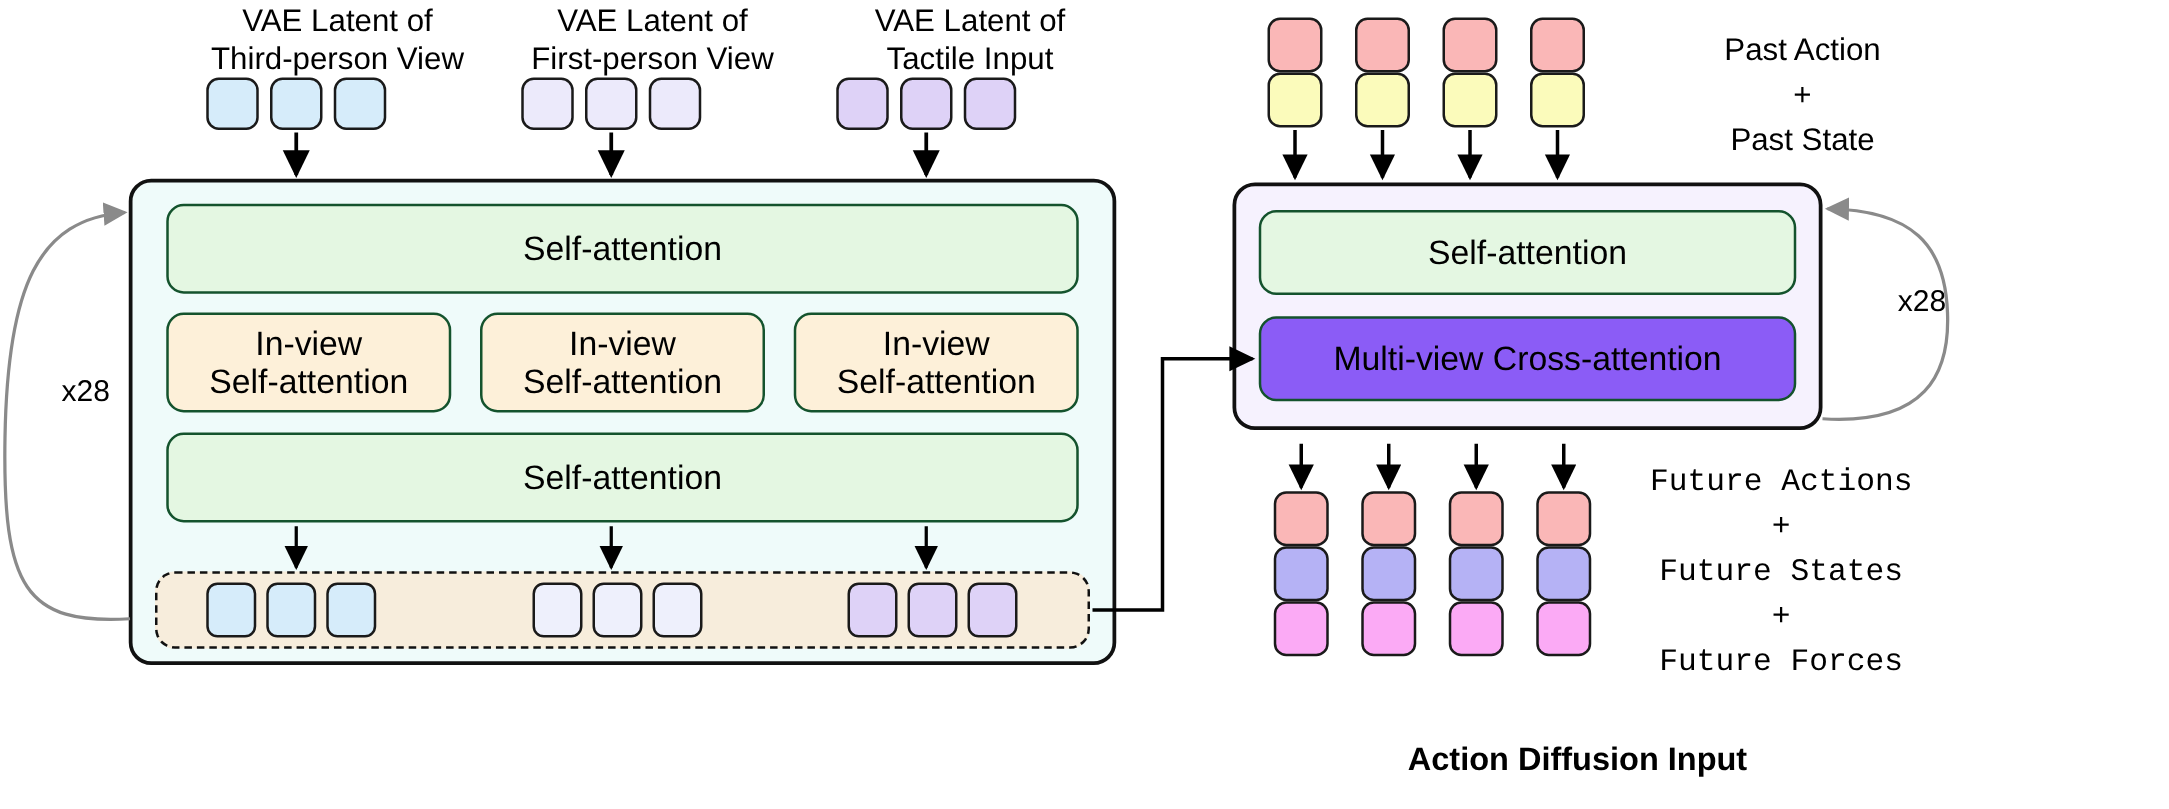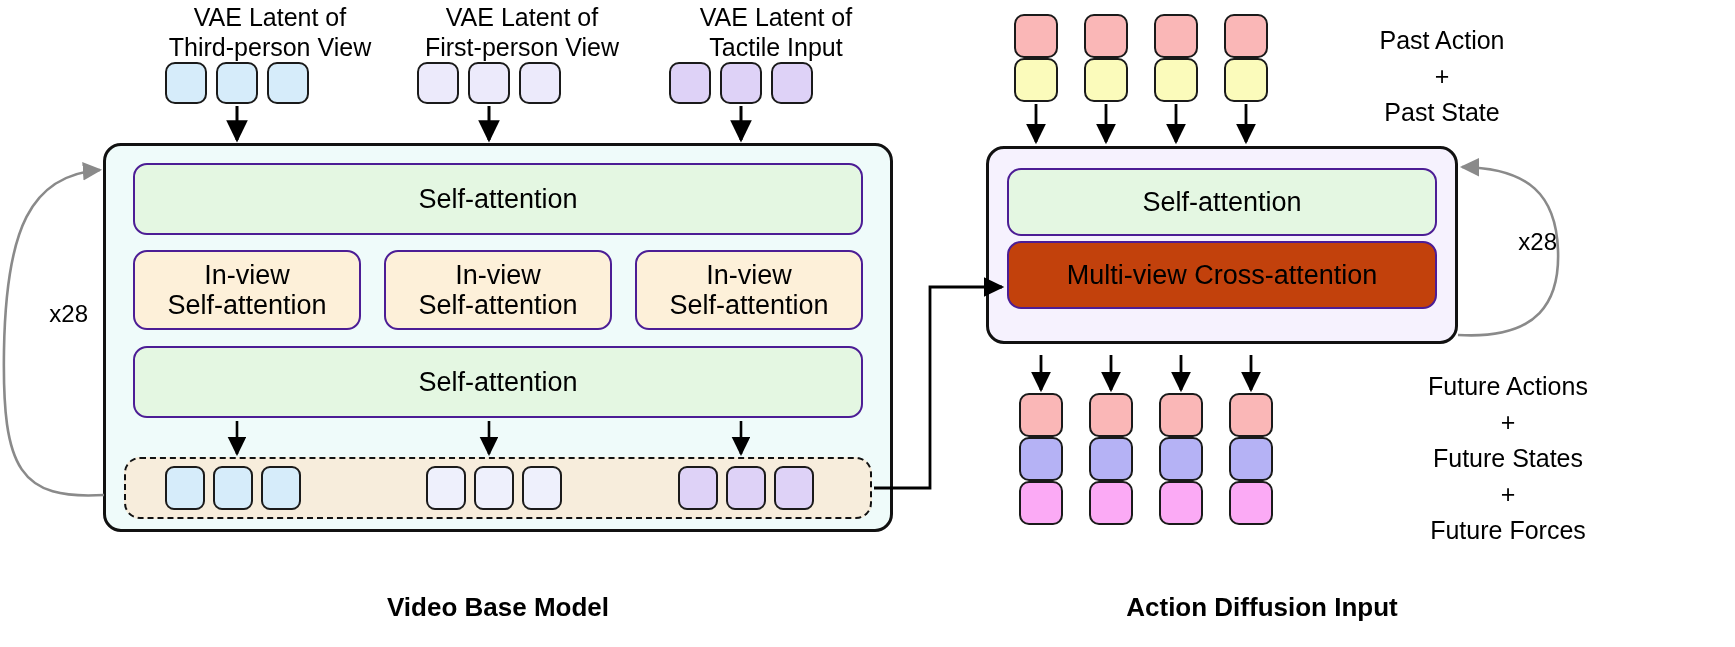--- a/index.html
+++ b/index.html
@@ -13,21 +13,21 @@
   .side-label{font-size:25px;line-height:36px;text-align:center;color:#000;}
   .model-title{font-size:26px;font-weight:bold;text-align:center;color:#000;}
   .loop-num{font-size:24px;color:#000;text-align:right;}
 
   
   .chip{border:2px solid #1a1a1a;border-radius:10px;}
   .chip-sm{border:2px solid #1a1a1a;border-radius:9px;}
 
   
   .outer-box{border:3px solid #111;border-radius:18px;}
-  .inner-box{border:2px solid #4c1d95;border-radius:14px;display:flex;align-items:center;justify-content:center;
+  .inner-box{border:2px solid #14532d;border-radius:14px;display:flex;align-items:center;justify-content:center;
              font-size:27px;text-align:center;line-height:1.12;color:#000;}
   .dashed-box{border:2.5px dashed #111;border-radius:16px;}
 
   svg.ov{position:absolute;left:0;top:0;width:1735px;height:647px;pointer-events:none;overflow:visible;}
 </style>
 </head>
 <body>
 
 <div id="stage">
 
@@ -76,28 +76,27 @@
   <div class="abs chip-sm" style="left:426px;top:466px;width:40px;height:44px;background:#eef0fc;"></div>
   <div class="abs chip-sm" style="left:474px;top:466px;width:40px;height:44px;background:#eef0fc;"></div>
   <div class="abs chip-sm" style="left:522px;top:466px;width:40px;height:44px;background:#eef0fc;"></div>
 
   <div class="abs chip-sm" style="left:678px;top:466px;width:40px;height:44px;background:#ded2f7;"></div>
   <div class="abs chip-sm" style="left:726px;top:466px;width:40px;height:44px;background:#ded2f7;"></div>
   <div class="abs chip-sm" style="left:774px;top:466px;width:40px;height:44px;background:#ded2f7;"></div>
 
   <div class="abs loop-num" style="left:18px;top:300px;width:70px;">x28</div>
 
-  <div class="abs model-title" style="left:298px;top:592px;width:400px;">Video Base Model</div>
 
   <div class="abs outer-box" style="left:986px;top:146px;width:472px;height:198px;background:#f6f2fe;"></div>
 
   <div class="abs inner-box" style="left:1007px;top:168px;width:430px;height:68px;background:#e4f7e2;">
     <span>Self-attention</span>
   </div>
-  <div class="abs inner-box" style="left:1007px;top:241px;width:430px;height:68px;background:#c2410c;">
+  <div class="abs inner-box" style="left:1007px;top:253px;width:430px;height:68px;background:#8b5cf6;">
     <span>Multi-view Cross-attention</span>
   </div>
 
   <div class="abs chip" style="left:1014px;top:14px;width:44px;height:44px;background:#fab7b7;"></div>
   <div class="abs chip" style="left:1014px;top:58px;width:44px;height:44px;background:#fbfbbb;"></div>
 
   <div class="abs chip" style="left:1084px;top:14px;width:44px;height:44px;background:#fab7b7;"></div>
   <div class="abs chip" style="left:1084px;top:58px;width:44px;height:44px;background:#fbfbbb;"></div>
 
   <div class="abs chip" style="left:1154px;top:14px;width:44px;height:44px;background:#fab7b7;"></div>
@@ -121,21 +120,21 @@
   <div class="abs chip" style="left:1089px;top:481px;width:44px;height:44px;background:#fbaaf5;"></div>
 
   <div class="abs chip" style="left:1159px;top:393px;width:44px;height:44px;background:#fab7b7;"></div>
   <div class="abs chip" style="left:1159px;top:437px;width:44px;height:44px;background:#b5b2f5;"></div>
   <div class="abs chip" style="left:1159px;top:481px;width:44px;height:44px;background:#fbaaf5;"></div>
 
   <div class="abs chip" style="left:1229px;top:393px;width:44px;height:44px;background:#fab7b7;"></div>
   <div class="abs chip" style="left:1229px;top:437px;width:44px;height:44px;background:#b5b2f5;"></div>
   <div class="abs chip" style="left:1229px;top:481px;width:44px;height:44px;background:#fbaaf5;"></div>
 
-  <div class="abs side-label" style="left:1353px;top:368px;width:310px;white-space:pre-line;">Future Actions
+  <div class="abs side-label" style="left:1270px;top:368px;width:310px;white-space:pre-line;font-family:Liberation Mono, monospace;">Future Actions
 +
 Future States
 +
 Future Forces</div>
 
   <div class="abs model-title" style="left:1022px;top:592px;width:480px;">Action Diffusion Input</div>
 
   <svg class="ov" xmlns="http://www.w3.org/2000/svg">
     <defs>
       <marker id="ah" markerWidth="9" markerHeight="9" refX="6.6" refY="3.6" orient="auto">

